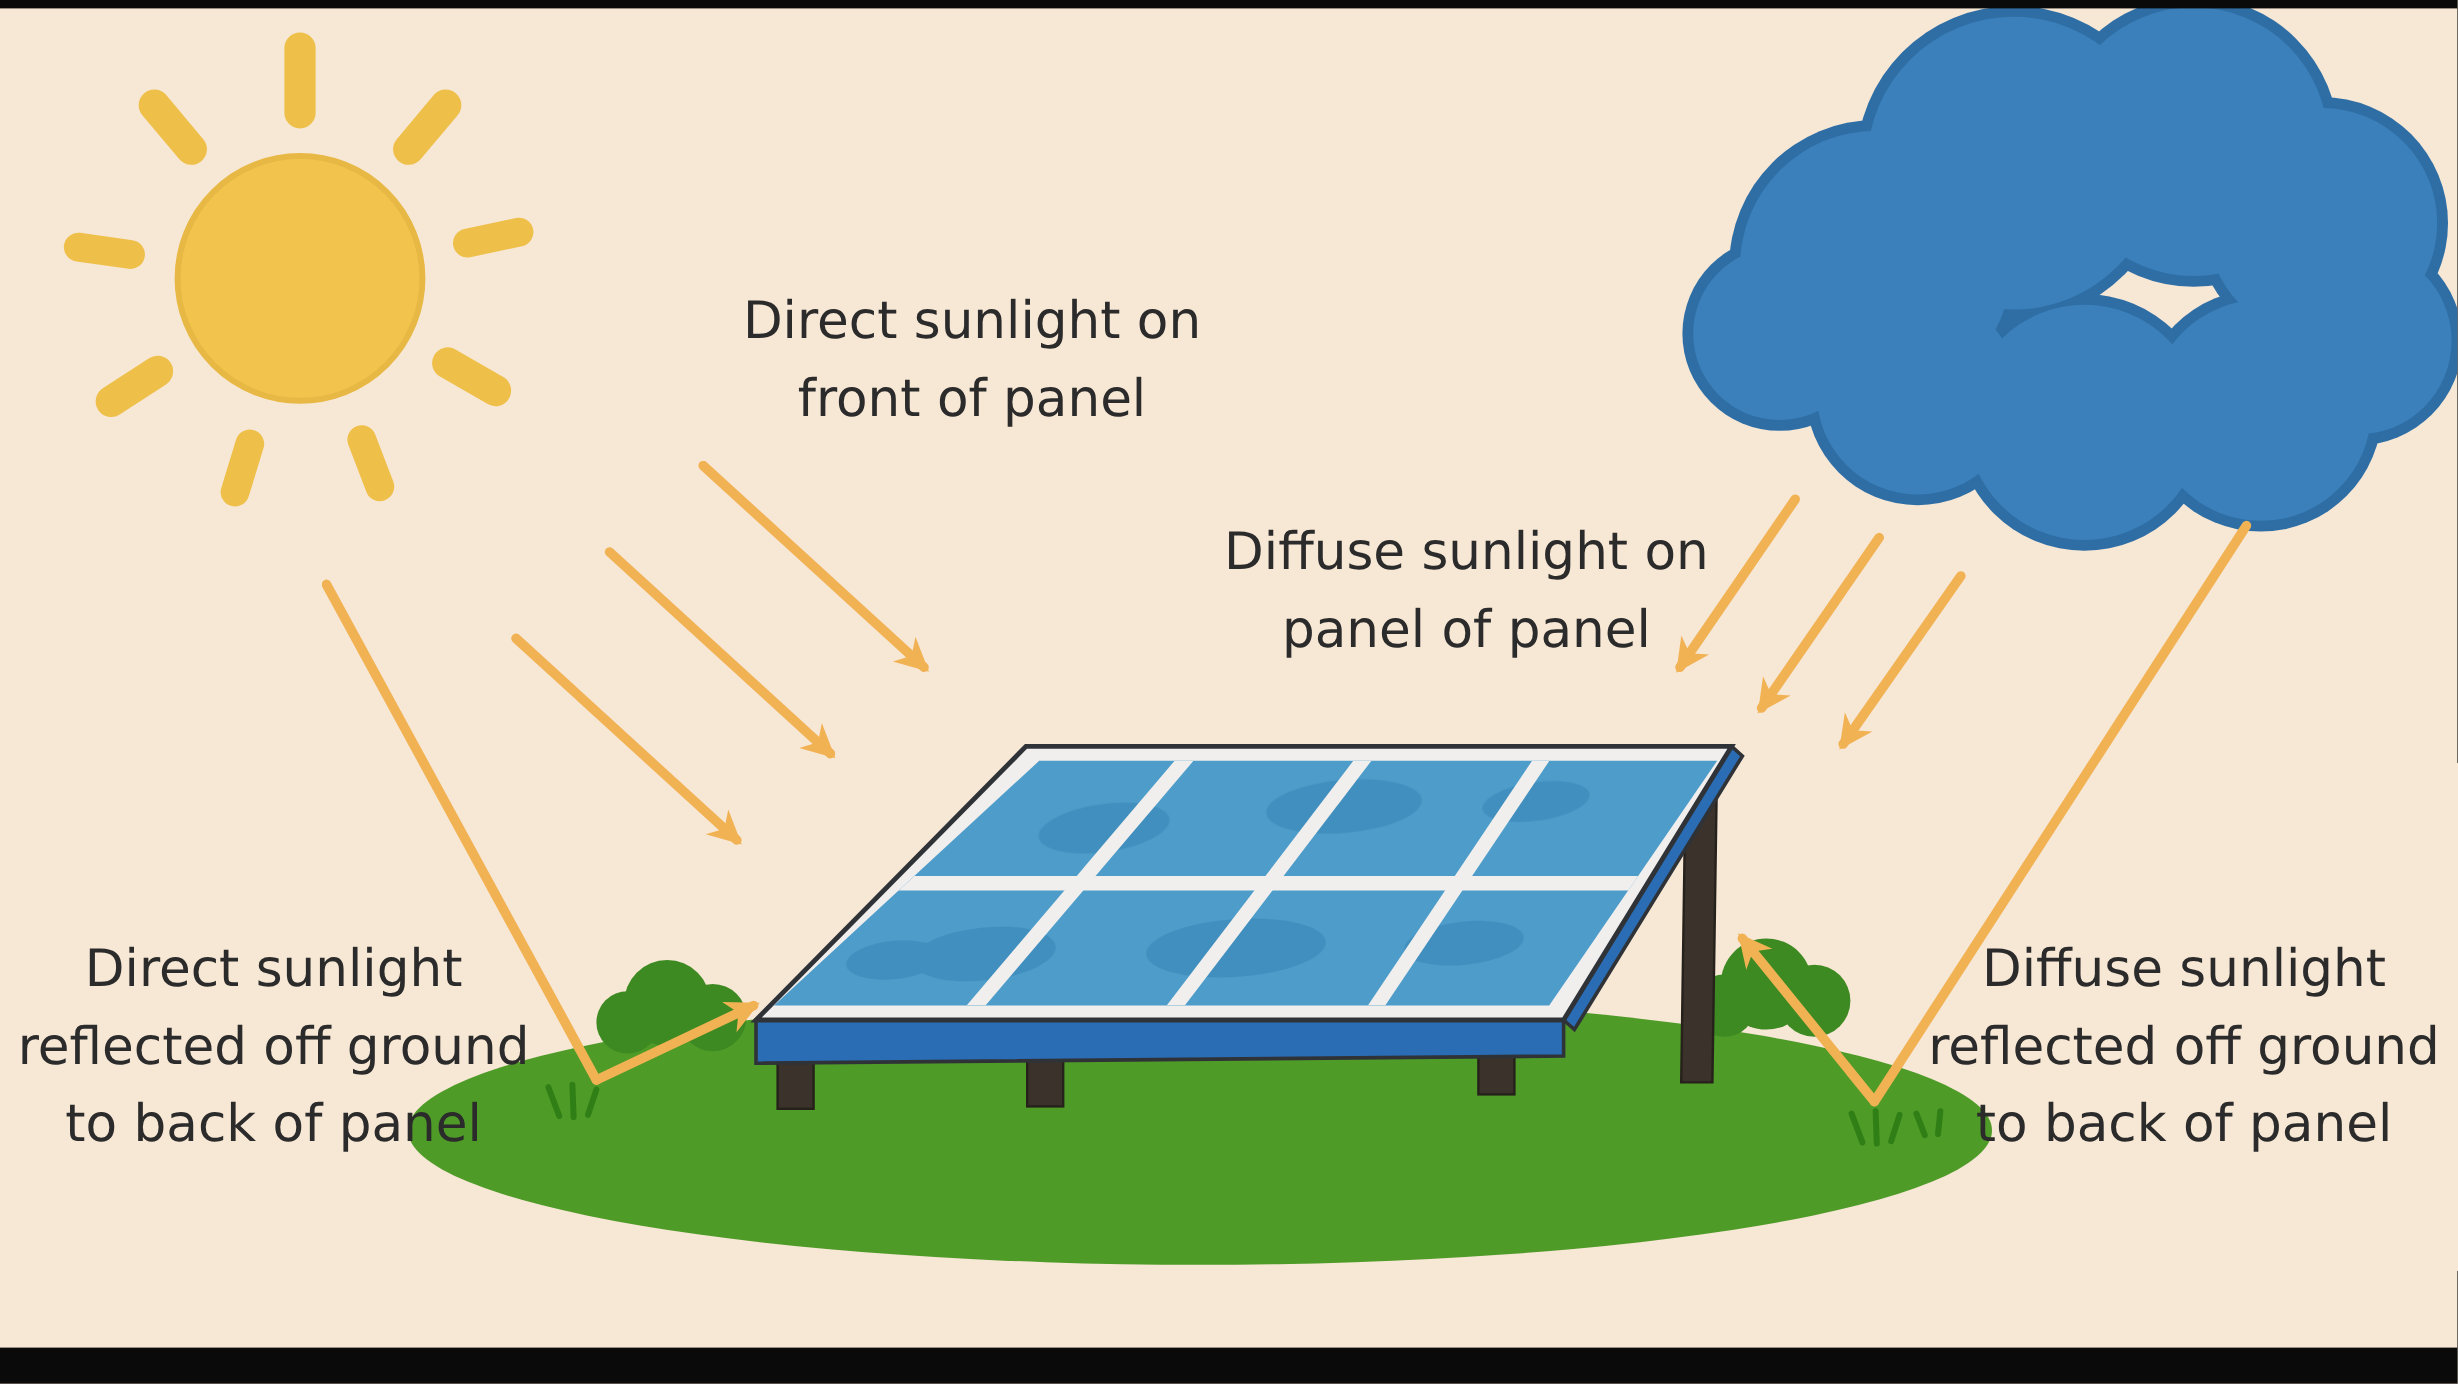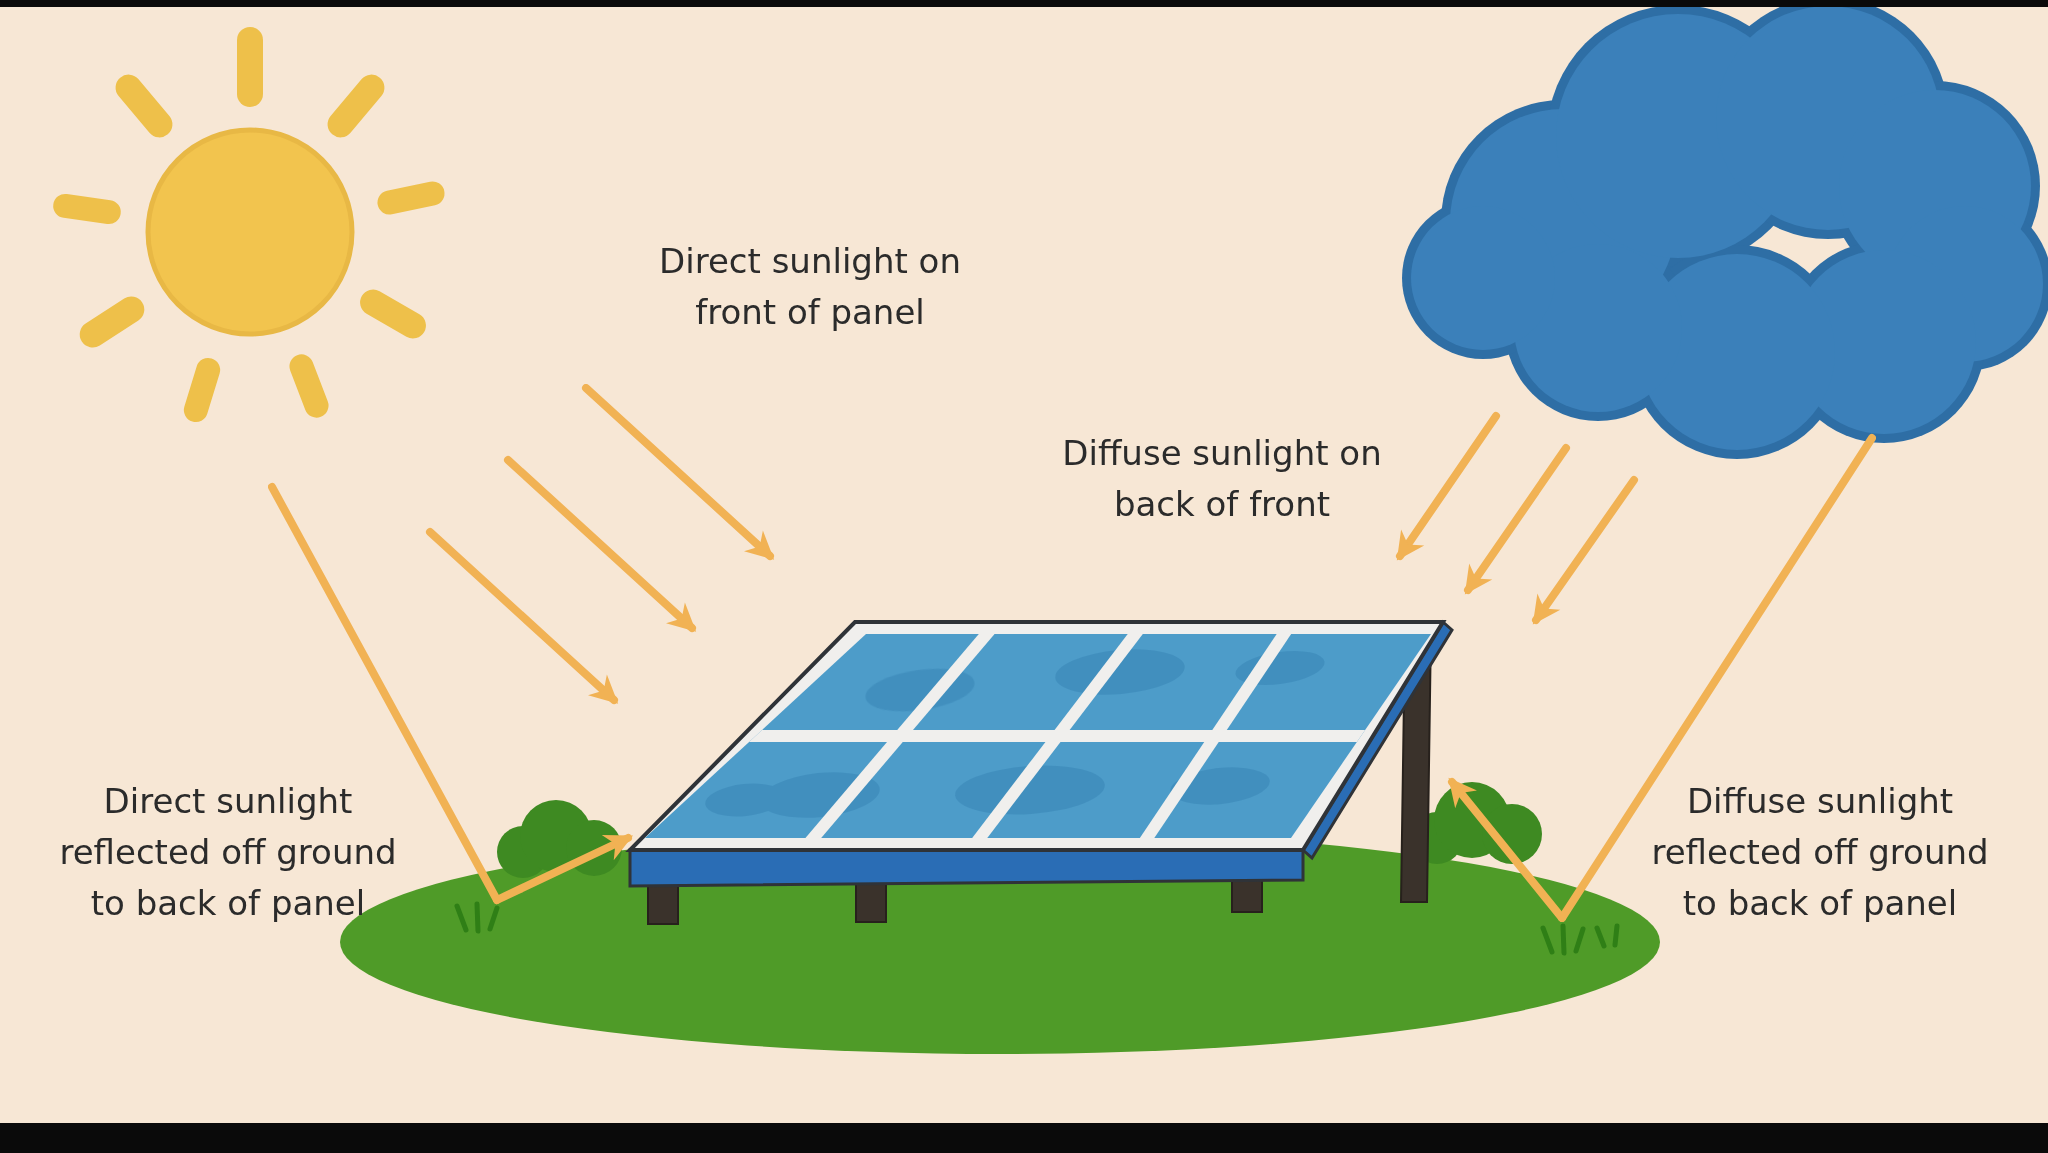--- a/index.html
+++ b/index.html
@@ -6,21 +6,21 @@
   .stage{
     position:relative;width:2048px;height:1153px;overflow:hidden;
     background:#f7e7d5;
     font-family:"DejaVu Sans","Liberation Sans",sans-serif;
   }
   .letterbox{position:absolute;left:0;width:100%;background:#0a0a0a;z-index:6;}
   .letterbox.top{top:0;height:7px;}
   .letterbox.bottom{bottom:0;height:30px;}
   svg.art{position:absolute;left:0;top:0;z-index:1;}
   .label{
-    position:absolute;color:#2b2b2b;font-size:34px;font-weight:500;
+    position:absolute;color:#2b2b2b;font-size:43px;font-weight:500;
     line-height:1.5;text-align:center;white-space:pre-line;z-index:3;
     letter-spacing:0px;
   }
   #label-direct-front{left:460px;top:236px;width:700px;}
   #label-diffuse-back{left:872px;top:428px;width:700px;}
   #label-direct-reflected{left:-22px;top:776px;width:500px;}
   #label-diffuse-reflected{left:1570px;top:776px;width:500px;}
 </style>
 </head>
 <body>
@@ -154,21 +154,21 @@
         <path d="M1872,438 L1562,918"></path>
         <path d="M1562,918 L1452,782" marker-end="url(#ah)"></path>
       </g>
     </g>
   </svg>
 
   <div class="label" id="label-direct-front">Direct sunlight on
 front of panel</div>
 
   <div class="label" id="label-diffuse-back">Diffuse sunlight on
-back of front</div>
+panel of panel</div>
 
   <div class="label" id="label-direct-reflected">Direct sunlight
 reflected off ground
 to back of panel</div>
 
   <div class="label" id="label-diffuse-reflected">Diffuse sunlight
 reflected off ground
 to back of panel</div>
 
   <div class="letterbox bottom"></div>

